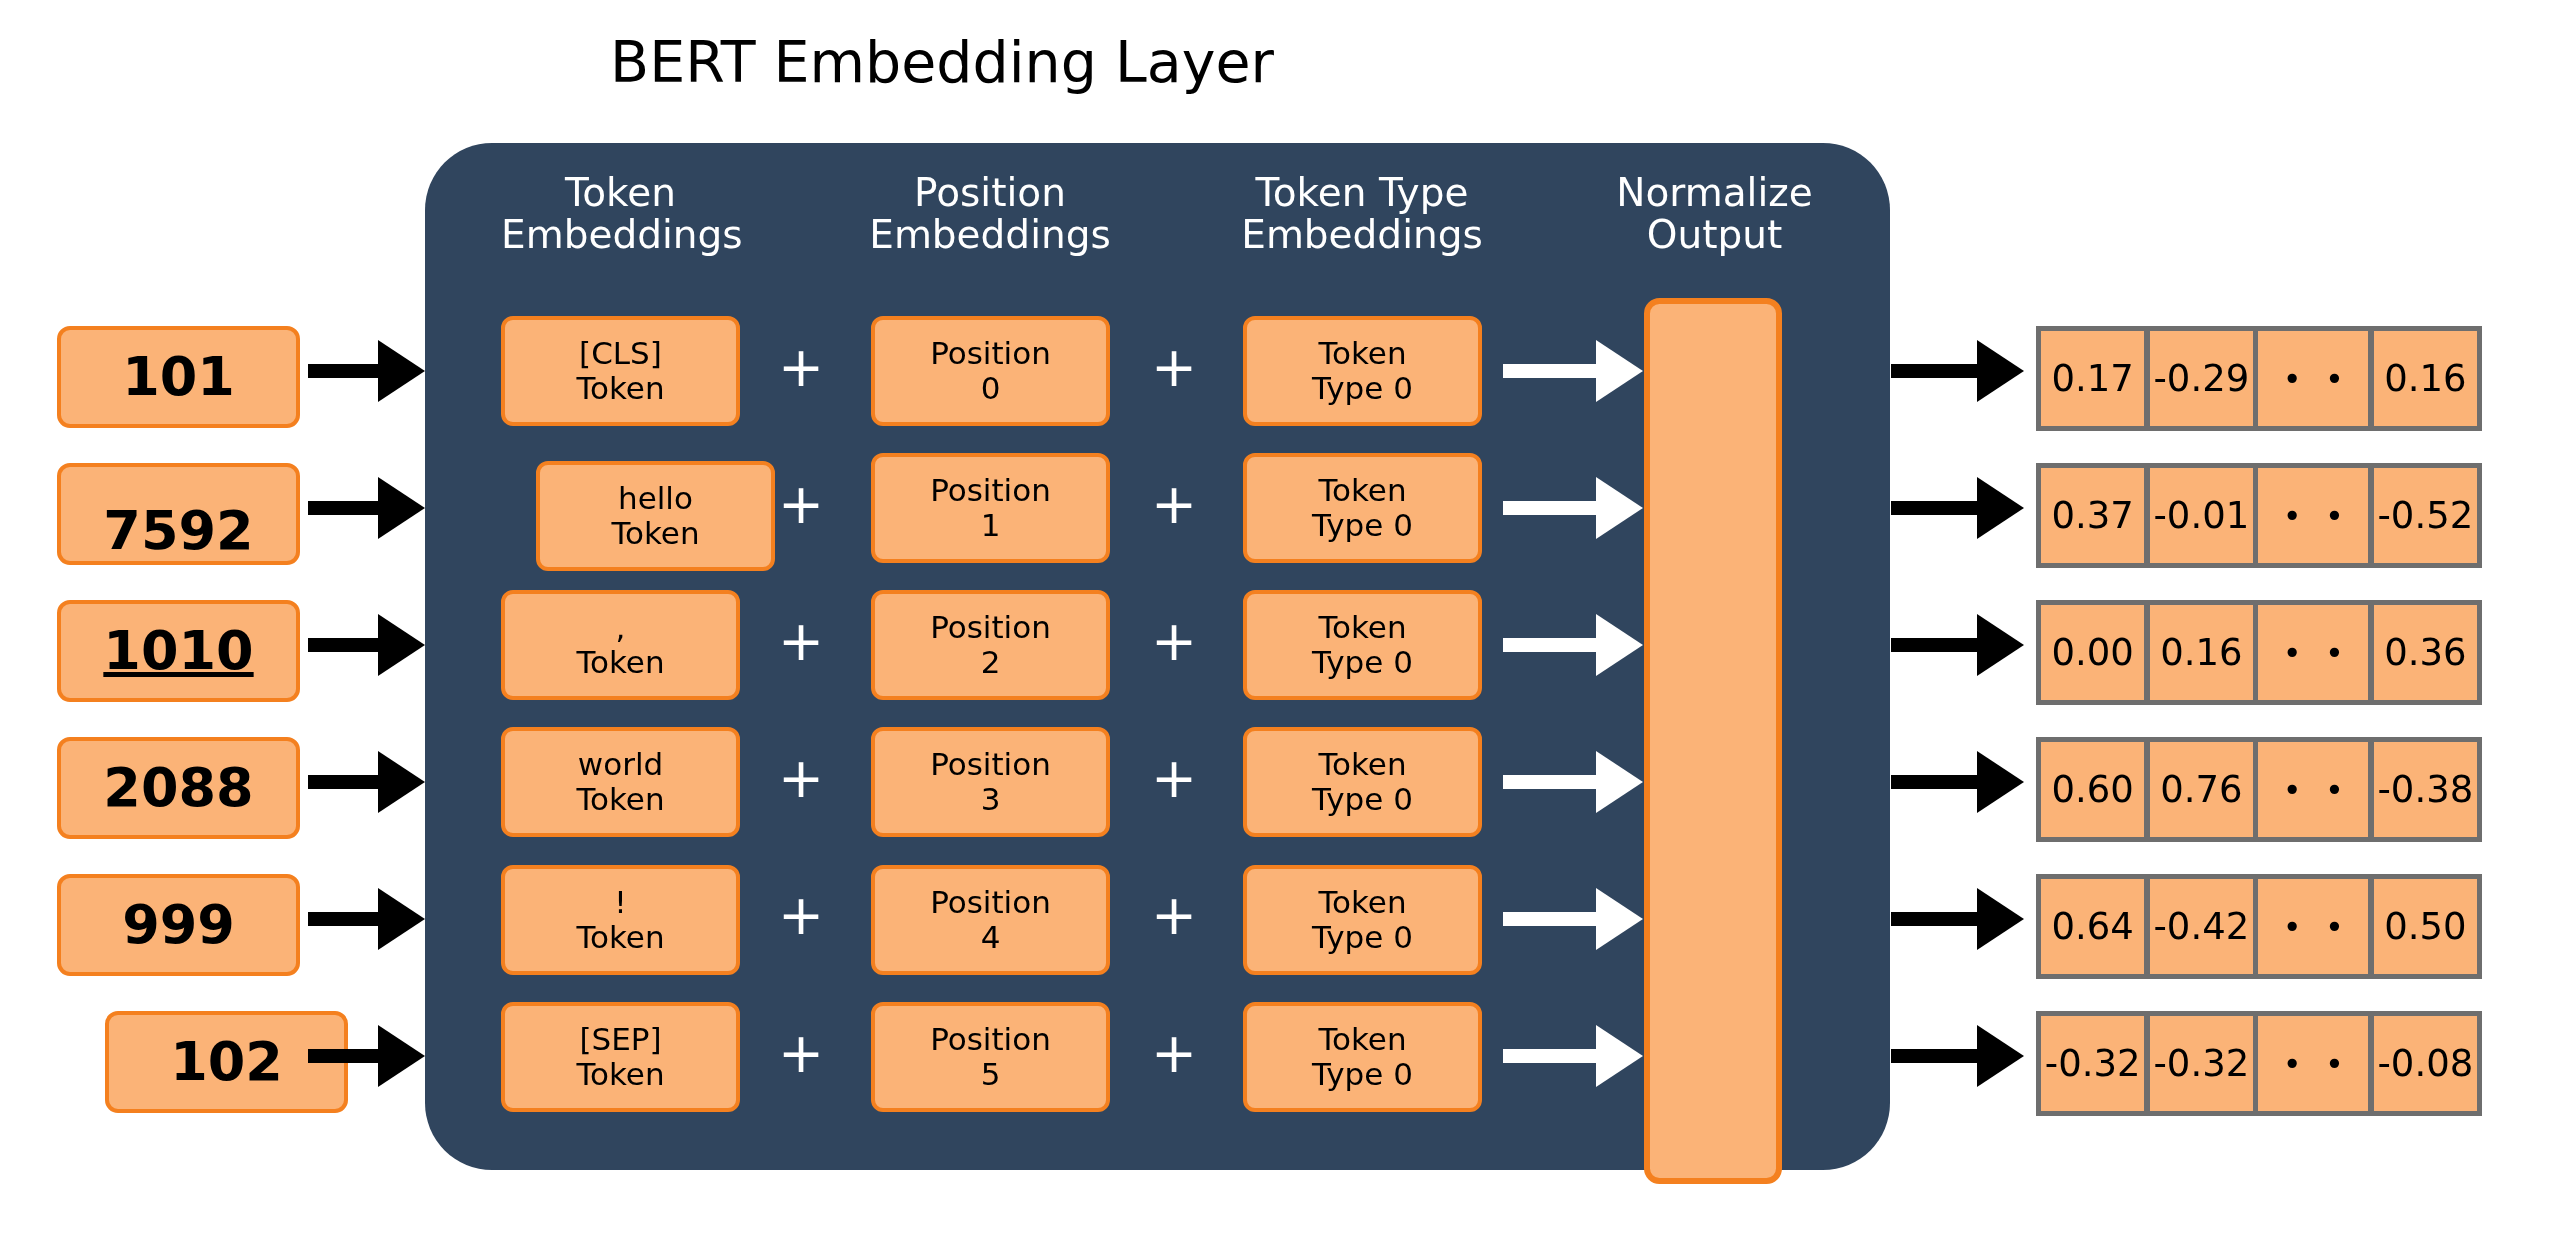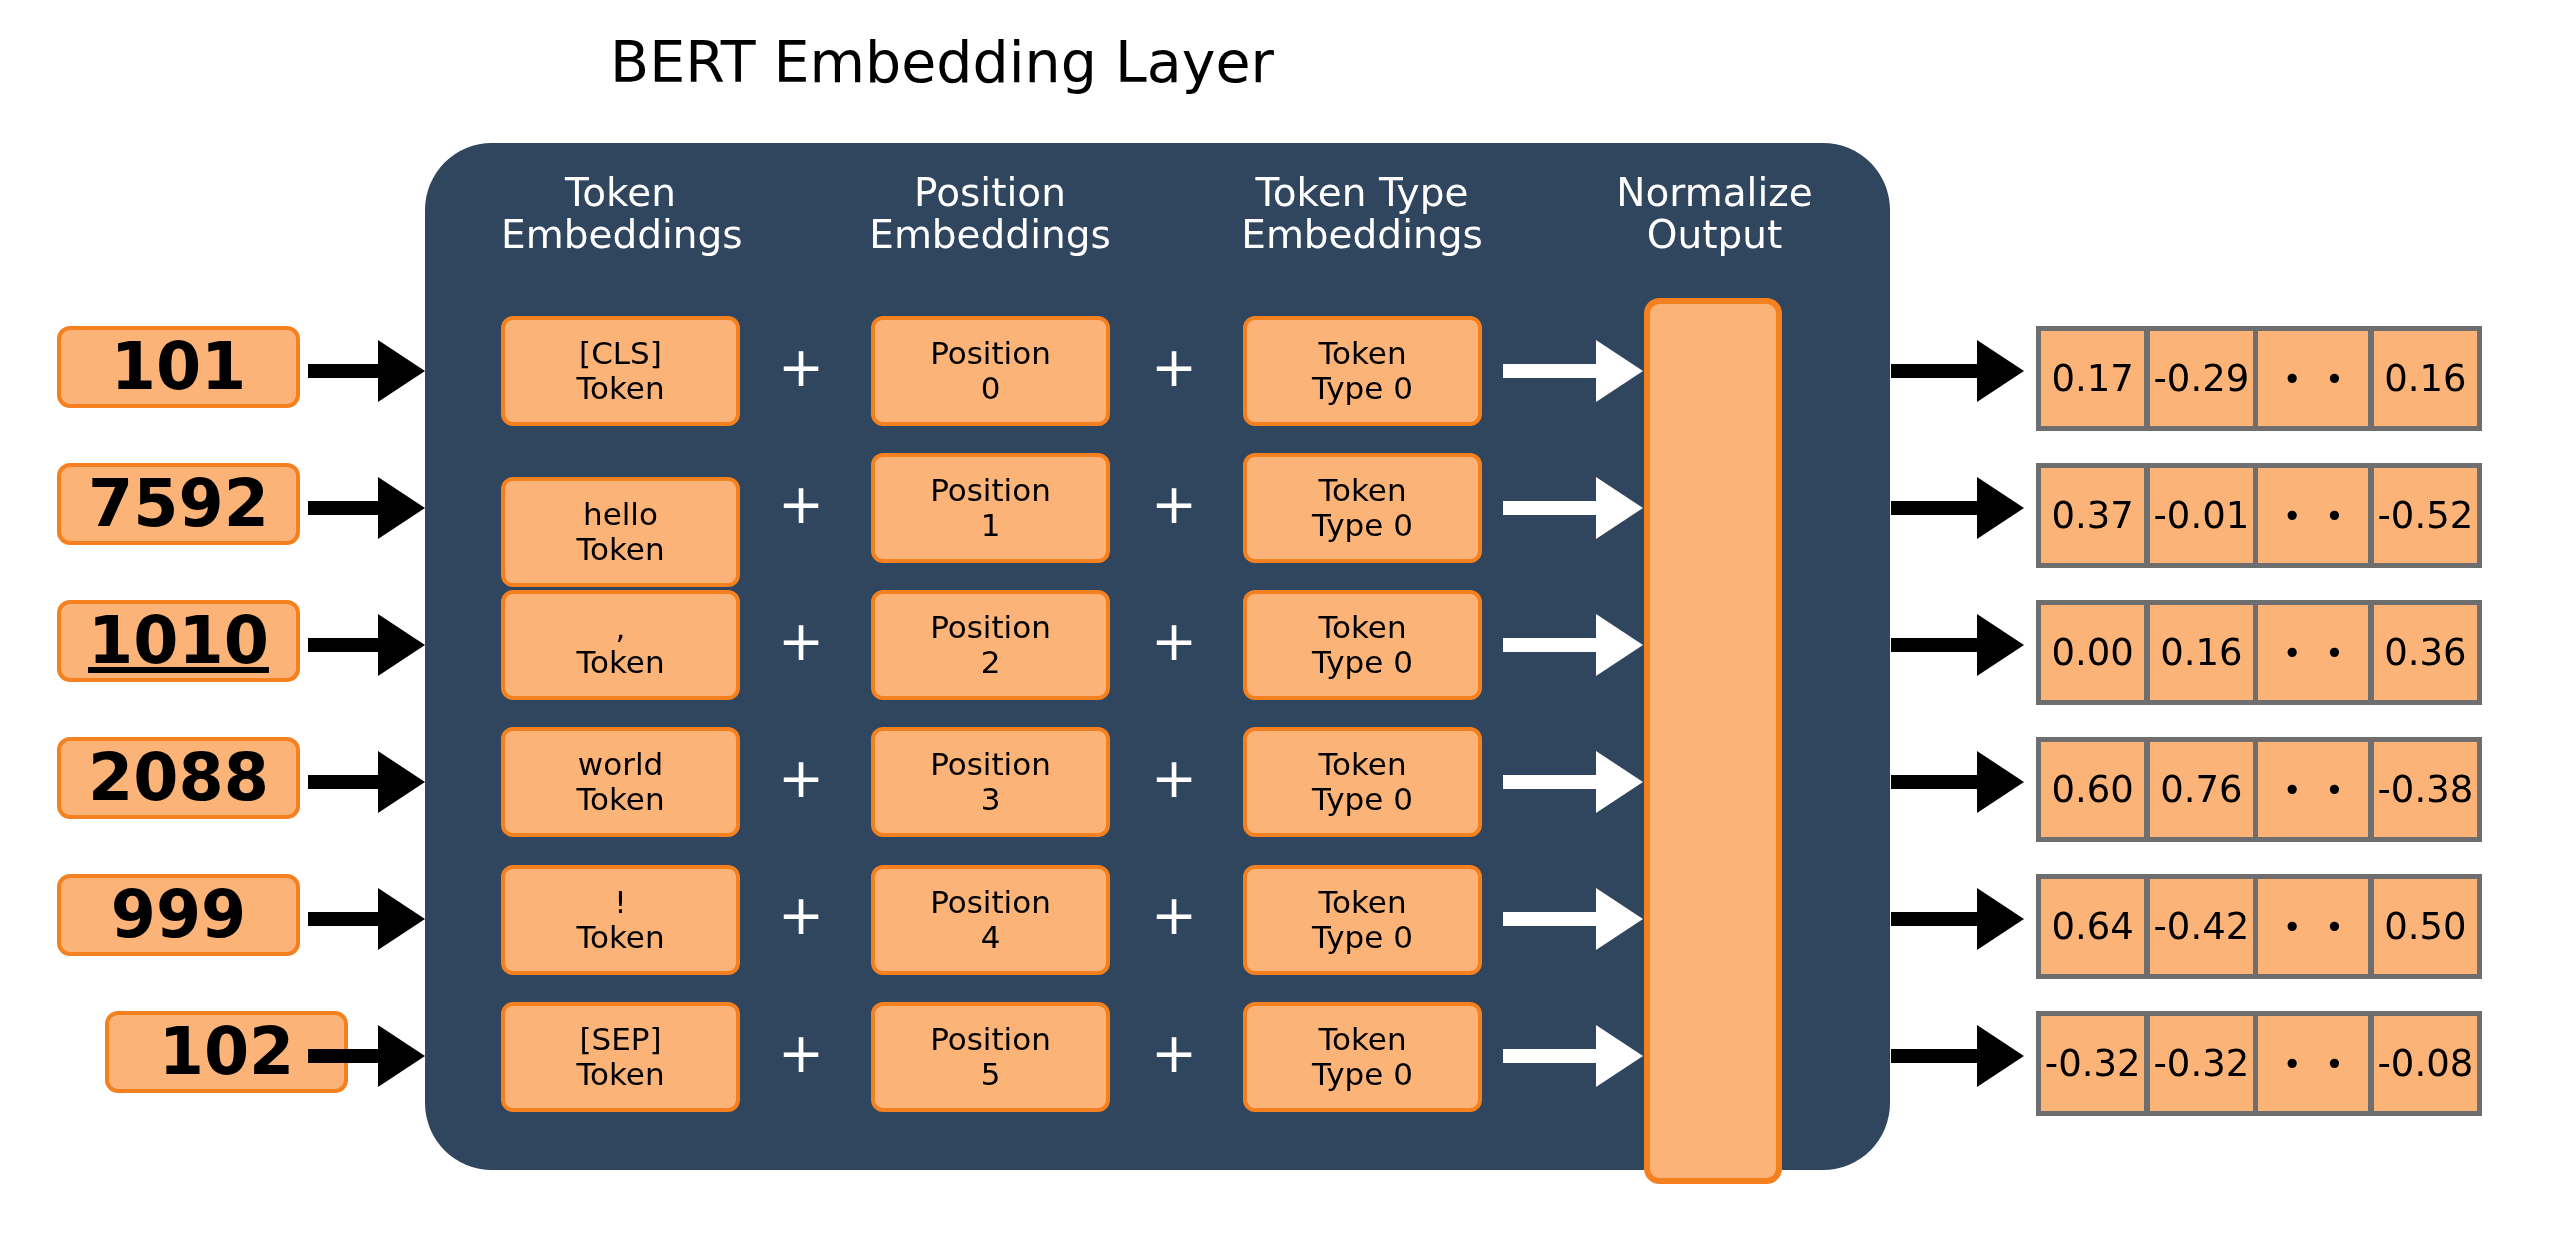--- a/index.html
+++ b/index.html
@@ -63,22 +63,22 @@
     justify-content: center;
     color: #000000;
     text-align: center;
     line-height: 1.12;
   }
 
   
   .idbox {
     left: 57px;
     width: 243px;
-    height: 82px;
-    font-size: 65px;
+    height: 102px;
+    font-size: 54px;
     font-weight: 700;
     border-radius: 13px;
   }
 
   
   .cell {
     height: 110px;
     font-size: 31px;
   }
   .cell .l1, .cell .l2 { display: block; }
@@ -238,21 +238,21 @@
       <div class="vcell dots">• • • •</div>
       <div class="vcell">0.16</div>
     </div>
     <div class="obox idbox" style="top:463px;justify-content:flex-end;">
       <span>7592</span>
     </div>
     <div class="arrow black in" style="top:501px;">
       <div class="shaft"></div>
       <div class="head"></div>
     </div>
-    <div class="obox cell col-token" style="top:477px;">
+    <div class="obox cell col-token" style="top:461px;margin-left:35px;">
       <span class="l1">hello</span>
       <span class="l2">Token</span>
     </div>
     <div class="plus p1" style="top:477px;">+</div>
     <div class="obox cell col-pos" style="top:453px;">
       <span class="l1">Position</span>
       <span class="l2">1</span>
     </div>
     <div class="plus p2" style="top:477px;">+</div>
     <div class="obox cell col-type" style="top:453px;">

